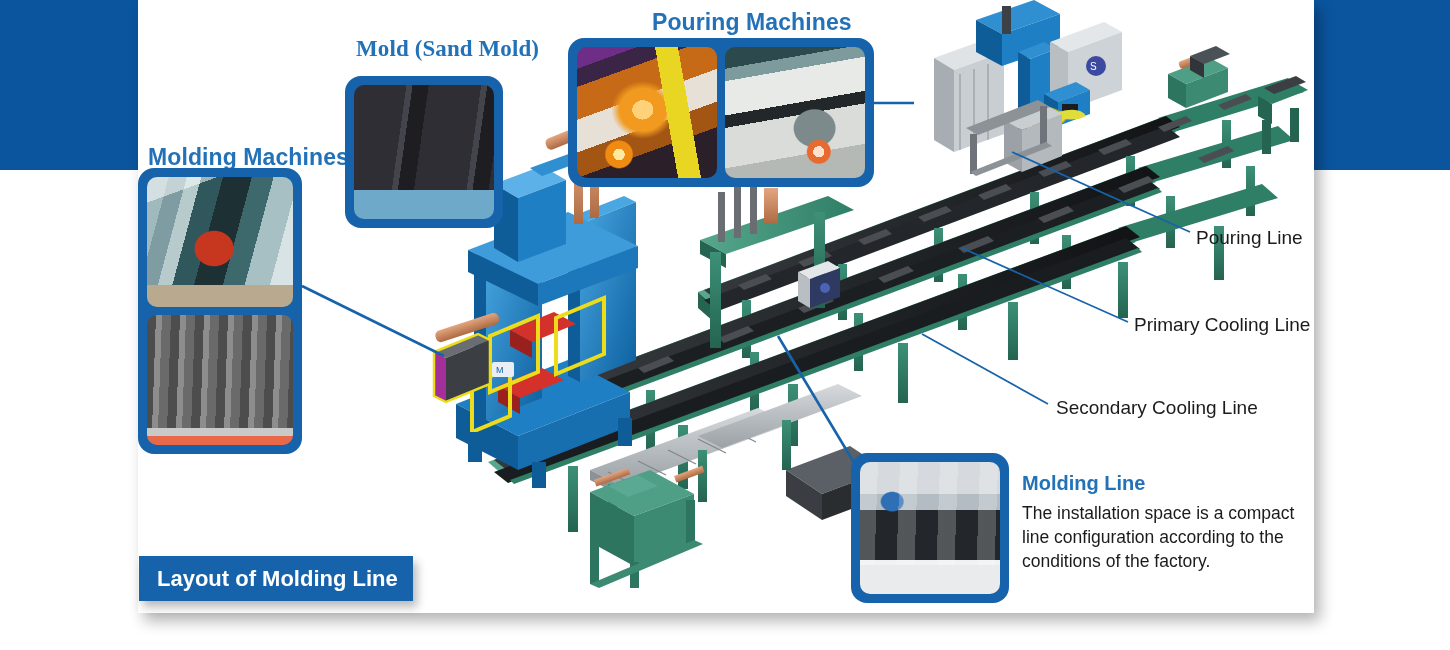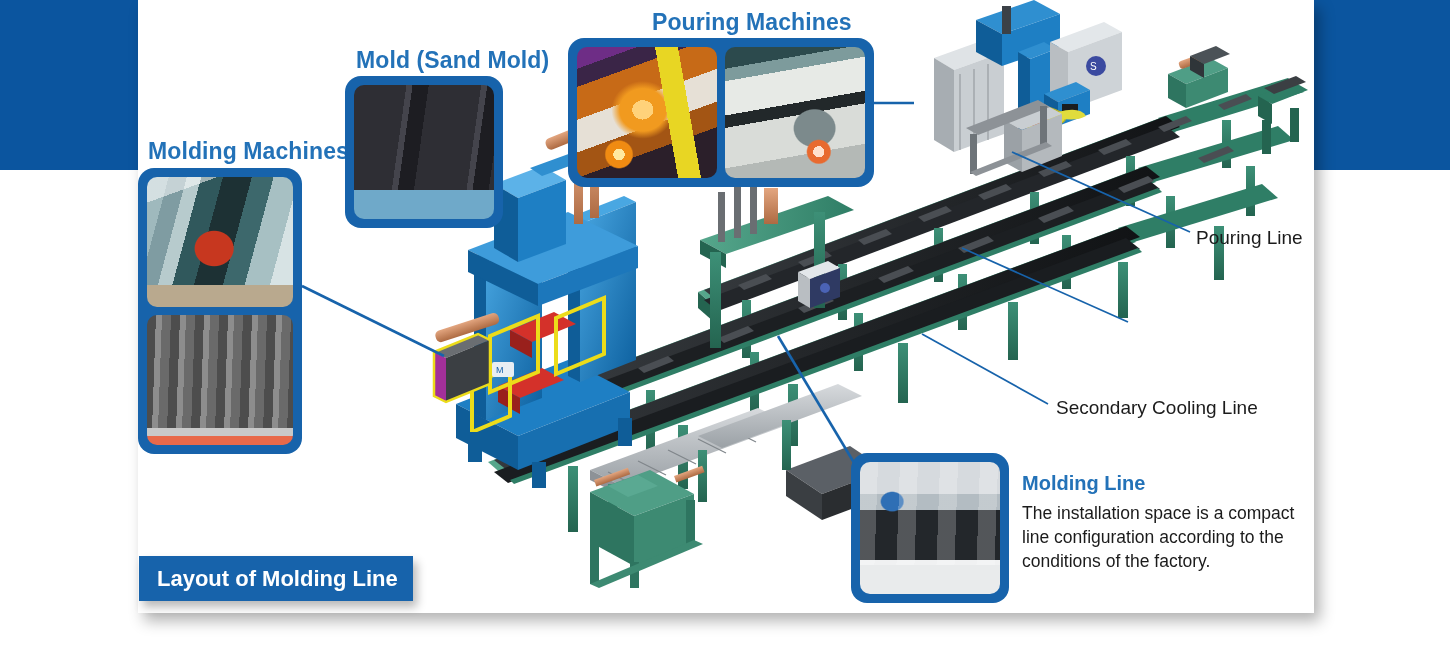--- a/index.html
+++ b/index.html
@@ -441,23 +441,23 @@
 
     <line x1="872" y1="103" x2="914" y2="103" stroke="#1763ab" stroke-width="2.6"></line>
 
     <line x1="778" y1="336" x2="856" y2="466" stroke="#1763ab" stroke-width="2.6"></line>
 
     <line x1="1012" y1="152" x2="1190" y2="232" stroke="#1763ab" stroke-width="1.7"></line>
     <line x1="962" y1="248" x2="1128" y2="322" stroke="#1763ab" stroke-width="1.7"></line>
     <line x1="922" y1="334" x2="1048" y2="404" stroke="#1763ab" stroke-width="1.7"></line>
   </svg>
 
-  <div class="heading" style="left:148px; top:138px;">Molding Machines</div>
-
-  <div class="heading" style="left:356px; top:47px;">Mold (Sand Mold)</div>
+  <div class="heading" style="left:148px; top:144px;">Molding Machines</div>
+
+  <div class="heading" style="left:356px; top:36px;font-family:Liberation Serif, serif;">Mold (Sand Mold)</div>
 
   <div class="heading" style="left:652px; top:9px;">Pouring Machines</div>
 
   <div class="photo-card vert" style="left:138px; top:168px; width:164px; height:286px;">
     <div class="photo ph-molding-machine"></div>
     <div class="photo ph-molding-pattern"></div>
   </div>
 
   <div class="photo-card" style="left:345px; top:76px; width:158px; height:152px;">
     <div class="photo ph-sand-mold"></div>
@@ -467,20 +467,21 @@
     <div class="photo ph-pour-hot"></div>
     <div class="photo ph-pour-mold"></div>
   </div>
 
   <div class="photo-card" style="left:851px; top:453px; width:158px; height:150px;">
     <div class="photo ph-molding-line"></div>
   </div>
 
   <div class="lead-label" style="left:1196px; top:227px;">Pouring Line</div>
 
+  <div class="lead-label" style="left:1134px; top:314px;">Primary Cooling Line</div>
 
   <div class="lead-label" style="left:1056px; top:397px;text-align:center;">Secondary Cooling Line</div>
 
   <div id="layout-banner">
     <span>Layout of Molding Line</span>
   </div>
 
   <div id="molding-line-block">
     <div class="mlb-title">Molding Line</div>
     <div class="mlb-body">The installation space is a compact line configuration according to the conditions of the factory.</div>

